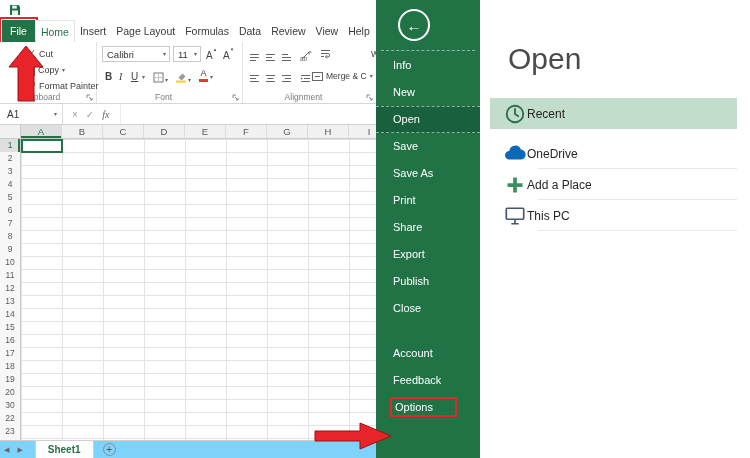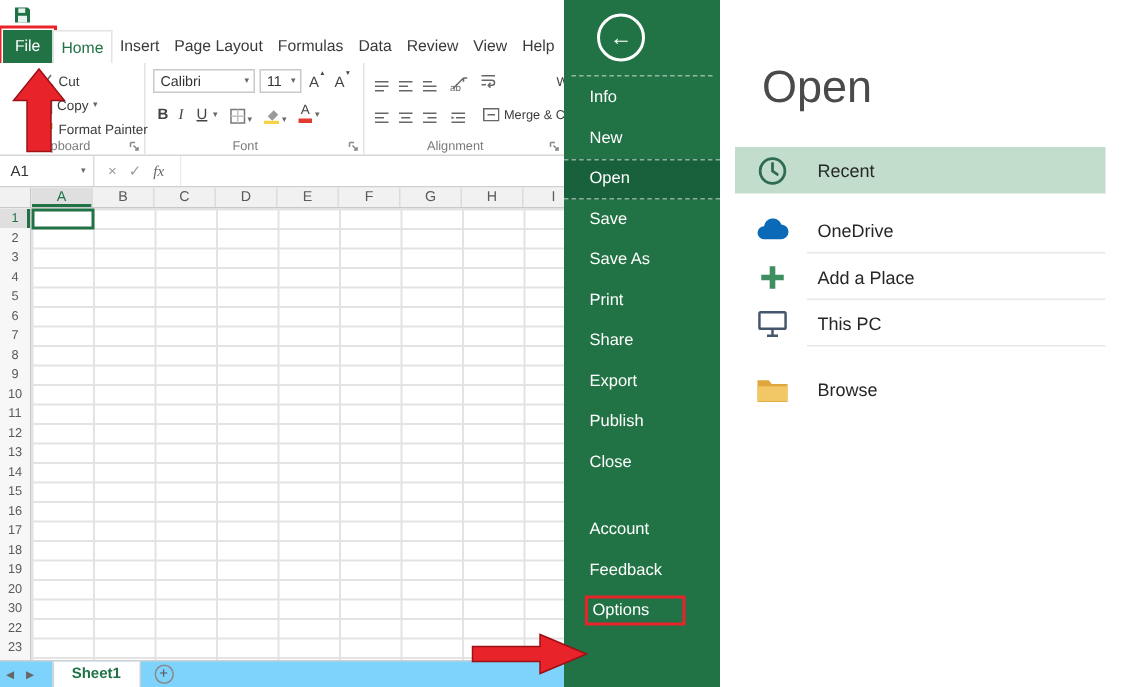--- a/index.html
+++ b/index.html
@@ -65,21 +65,21 @@
   .sb-item{height:27px;line-height:27px;padding-left:17px;font-size:11px;color:#fff;white-space:nowrap;box-sizing:border-box;}
   .sb-item.selected{background:var(--sidebar-selected,#19603c);border-top:1px dashed rgba(255,255,255,.5);border-bottom:1px dashed rgba(255,255,255,.5);line-height:25px;}
   .sb-item.disabled{color:var(--disabled-green,#9cc3ad);}
   .sb-gap{height:18px;}
   .red-boxed-span{border:2px solid var(--annotation-red,#e8242a);padding:2px 22px 2px 3px;margin-left:-3px;}
 
   
   .content{position:absolute;top:0;left:480px;width:270px;height:458px;background:#fff;}
   .page-title{position:absolute;top:42px;left:28px;font-size:30px;font-weight:400;color:#4a4a4a;margin:0;}
   .open-items{position:absolute;top:98px;left:10px;right:13px;}
-  .open-item{position:relative;height:31px;display:flex;align-items:center;gap:18px;padding-left:13px;font-size:12px;color:#262626;box-sizing:border-box;}
+  .open-item{position:relative;height:31px;display:flex;align-items:center;gap:0;padding-left:13px;font-size:12px;color:#262626;box-sizing:border-box;}
   .open-item.selected{background:var(--recent-highlight,#c3ddcc);margin-bottom:9px;}
   .open-item.gap{margin-top:13px;}
   .open-item.sep::after{content:"";position:absolute;left:48px;right:0;bottom:0;border-bottom:1px solid #e8e8e8;}
   .oi-icon{width:24px;display:flex;justify-content:center;line-height:0;}
 
   
   .anno{position:absolute;z-index:60;pointer-events:none;}
 </style>
 </head>
 <body>
@@ -235,21 +235,21 @@
             <svg width="11" height="9">
               <path d="M1 1.5h9M4 4.5h6M1 7.5h9" stroke="#666"></path>
             </svg>
           </div>
         <div class="iconbtn" style="left:57px;top:28px;">
             <svg width="11" height="9">
               <path d="M1 1.5h9M4 4.5h6M1 7.5h9" stroke="#666"></path>
               <path d="M1 3.5l2 1-2 1z" fill="#666"></path>
             </svg>
           </div>
-        <div class="rbtn" style="left:79px;top:27px;font-size:8.5px;">
+        <div class="rbtn" style="left:69px;top:27px;font-size:8.5px;">
           <span style="line-height:0;"><svg width="11" height="9">
                 <rect x="0.5" y="0.5" width="10" height="8" fill="none" stroke="#666"></rect>
                 <path d="M3 4.5h5" stroke="#666"></path>
               </svg></span>
           <span>Merge &amp; C</span>
           <span class="caret">▾</span>
         </div>
 
         <div class="glabel">Alignment</div>
         <span class="launcher"><svg width="7" height="7">
@@ -379,29 +379,20 @@
         </div>
         <div class="open-item sep">
           <span class="oi-icon">
             <svg width="22" height="22" viewBox="0 0 24 24">
               <rect x="2.5" y="3.5" width="19" height="12" rx="1" fill="none" stroke="#44566b" stroke-width="1.8"></rect>
               <path d="M8 20.5h8M12 15.5v5" stroke="#44566b" stroke-width="1.8"></path>
             </svg>
           </span>
           <span>This PC</span>
         </div>
-        <div class="open-item gap">
-          <span class="oi-icon">
-            <svg width="24" height="24" viewBox="0 0 24 24">
-              <path d="M2 5.5h7.5l2 2.5H22v12H2z" fill="#dfa63e"></path>
-              <path d="M2 9.5h20v10H2z" fill="#f2c766"></path>
-            </svg>
-          </span>
-          <span>Browse</span>
-        </div>
       </div>
   </div>
 
   <svg class="anno" style="left:8px;top:45px;" width="36" height="57" viewBox="0 0 36 57">
     <polygon points="18,1 35,22 26,22 26,56 10,56 10,22 1,22" fill="var(--annotation-red,#e8242a)" stroke="#9c1016" stroke-width="1"></polygon>
   </svg>
   <svg class="anno" style="left:314px;top:422px;" width="78" height="28" viewBox="0 0 78 28">
     <polygon points="1,9 46,9 46,1 77,14 46,27 46,19 1,19" fill="var(--annotation-red,#e8242a)" stroke="#9c1016" stroke-width="1"></polygon>
   </svg>
 

